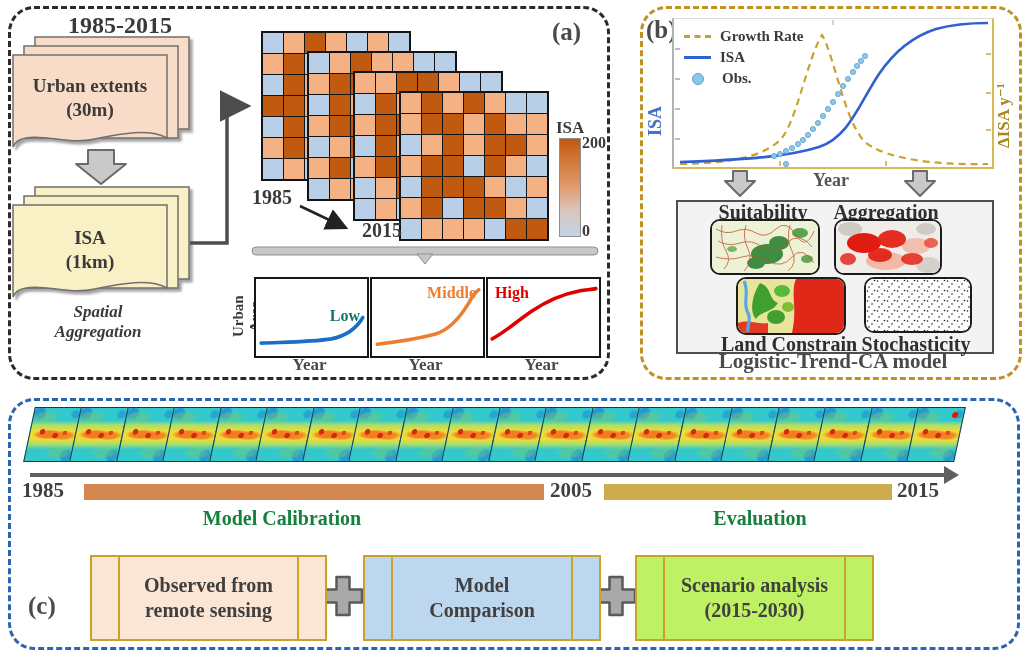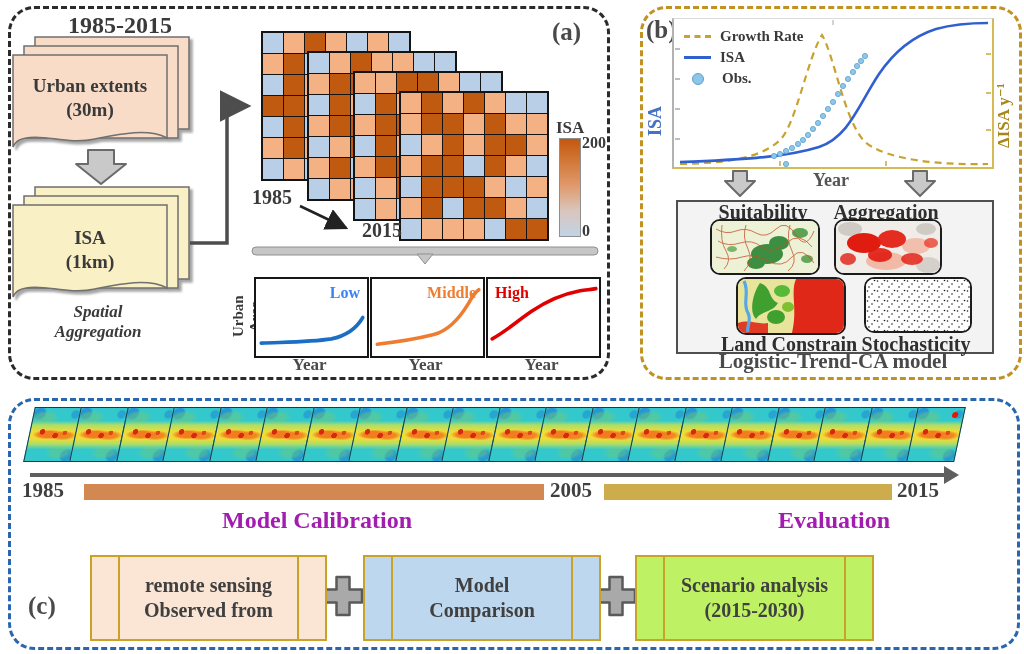--- a/index.html
+++ b/index.html
@@ -56,21 +56,21 @@
           radial-gradient(ellipse 14px 7px at 70% 84%, rgba(110,200,120,.45) 0 60%, transparent 100%),
           radial-gradient(circle 7px at 12% 10%, rgba(25,110,215,.55) 0 70%, transparent 100%),
           radial-gradient(circle 7px at 88% 90%, rgba(25,110,215,.5) 0 70%, transparent 100%),
           radial-gradient(circle 5px at 90% 12%, rgba(25,110,215,.4) 0 70%, transparent 100%);}
   .tile-last::after{content:"";position:absolute;right:5px;top:4px;width:6px;height:6px;border-radius:50%;background:#e01808;}
   #tl-line{left:30px;top:473px;width:916px;height:4px;background:#5f5f5f;}
   #tl-head{left:944px;top:466px;width:0;height:0;border-left:15px solid #5f5f5f;
            border-top:9px solid transparent;border-bottom:9px solid transparent;}
   .yeartext{position:absolute;font-size:21px;color:#3f3f3f;}
   .bar{position:absolute;top:484px;height:16px;}
-  .phase-label{position:absolute;top:507px;width:260px;text-align:right;font-size:24px;color:#a21caf;}
+  .phase-label{position:absolute;top:507px;width:260px;text-align:center;font-size:20px;color:#15803d;}
   .cbox{position:absolute;top:555px;height:82px;border:2.5px solid #c9a227;
         display:flex;flex-direction:column;align-items:center;justify-content:center;
         font-size:20px;line-height:1.25;color:#404040;text-align:center;}
   .cbox::before,.cbox::after{content:"";position:absolute;top:0;bottom:0;width:0;border-left:2px solid #c9a227;}
   .cbox::before{left:26px}.cbox::after{right:26px}
   #deco{position:absolute;left:0;top:0;width:1024px;height:654px;pointer-events:none;}
 </style>
 </head>
 <body>
 
@@ -354,21 +354,21 @@
 <div class="abs" id="cbar"></div>
 <div class="abs" style="left:582px;top:134px;font-size:16px;">200</div>
 <div class="abs" style="left:582px;top:222px;font-size:16px;">0</div>
 
 <div class="abs vlab ctr" style="left:230px;top:279px;height:74px;font-size:15px;">Urban Area</div>
 
 <div class="mini" style="left:254px;top:277px;">
   <svg viewBox="0 0 106 72" preserveAspectRatio="none">
     <path d="M5,60 C28,59 52,59 72,56 C87,53 96,46 102,36" fill="none" stroke="#1a6fc4" stroke-width="3.4" stroke-linecap="round"></path>
   </svg>
-  <span class="mini-label lab-r" style="color: #3b82f6;">Low</span>
+  <span class="mini-label lab-r" style="color: #0f766e; margin-top: 23px;">Low</span>
 </div>
 <div class="mini" style="left:370px;top:277px;">
   <svg viewBox="0 0 106 72" preserveAspectRatio="none">
     <path d="M5,61 C24,59 43,56 59,52 C74,48 84,36 92,23 C96,16 99,12 102,10" fill="none" stroke="#ed7d31" stroke-width="3.4" stroke-linecap="round"></path>
   </svg>
   <span class="mini-label lab-r" style="color: rgb(237, 125, 49);">Middle</span>
 </div>
 <div class="mini" style="left:486px;top:277px;">
   <svg viewBox="0 0 106 72" preserveAspectRatio="none">
     <path d="M4,56 C17,49 27,40 42,30 C57,20 72,14 88,11 C94,10 99,10 103,9" fill="none" stroke="#e00000" stroke-width="3.4" stroke-linecap="round"></path>
@@ -549,22 +549,22 @@
 <div class="yeartext" style="left:550px;top:478px;">2005</div>
 <div class="bar" id="bar-eval" style="left: 604px; width: 288px; background: rgb(205, 173, 75);"></div>
 <div class="yeartext" style="left:897px;top:478px;">2015</div>
 
 <div class="phase-label" style="left:152px;">Model Calibration</div>
 <div class="phase-label" style="left:630px;">Evaluation</div>
 
 <div class="abs panel-letter" style="left:28px;top:592px;">(c)</div>
 
 <div class="cbox" style="left: 90px; width: 233px; background: rgb(251, 229, 213);">
+  <div>Observed from</div>
   <div>remote sensing</div>
-  <div>Observed from</div>
 </div>
 <div class="cbox" style="left: 363px; width: 234px; background: rgb(189, 215, 238);">
   <div>Model</div>
   <div>Comparison</div>
 </div>
 <div class="cbox" style="left: 635px; width: 235px; background: #bef264;">
   <div>Scenario analysis</div>
   <div>(2015-2030)</div>
 </div>
 

